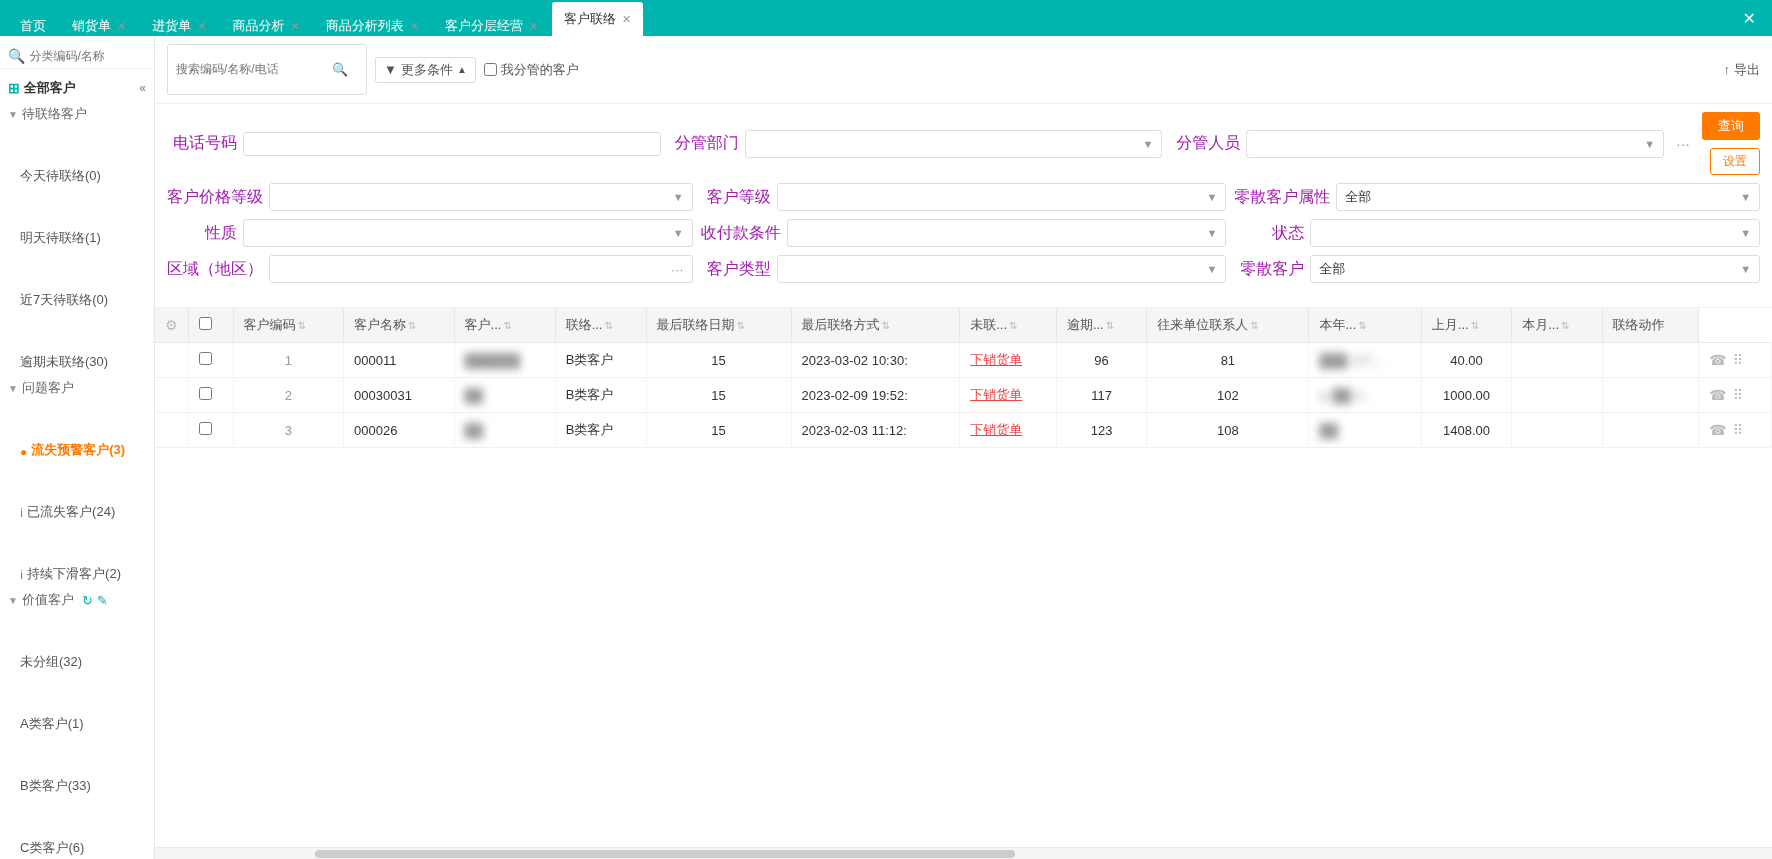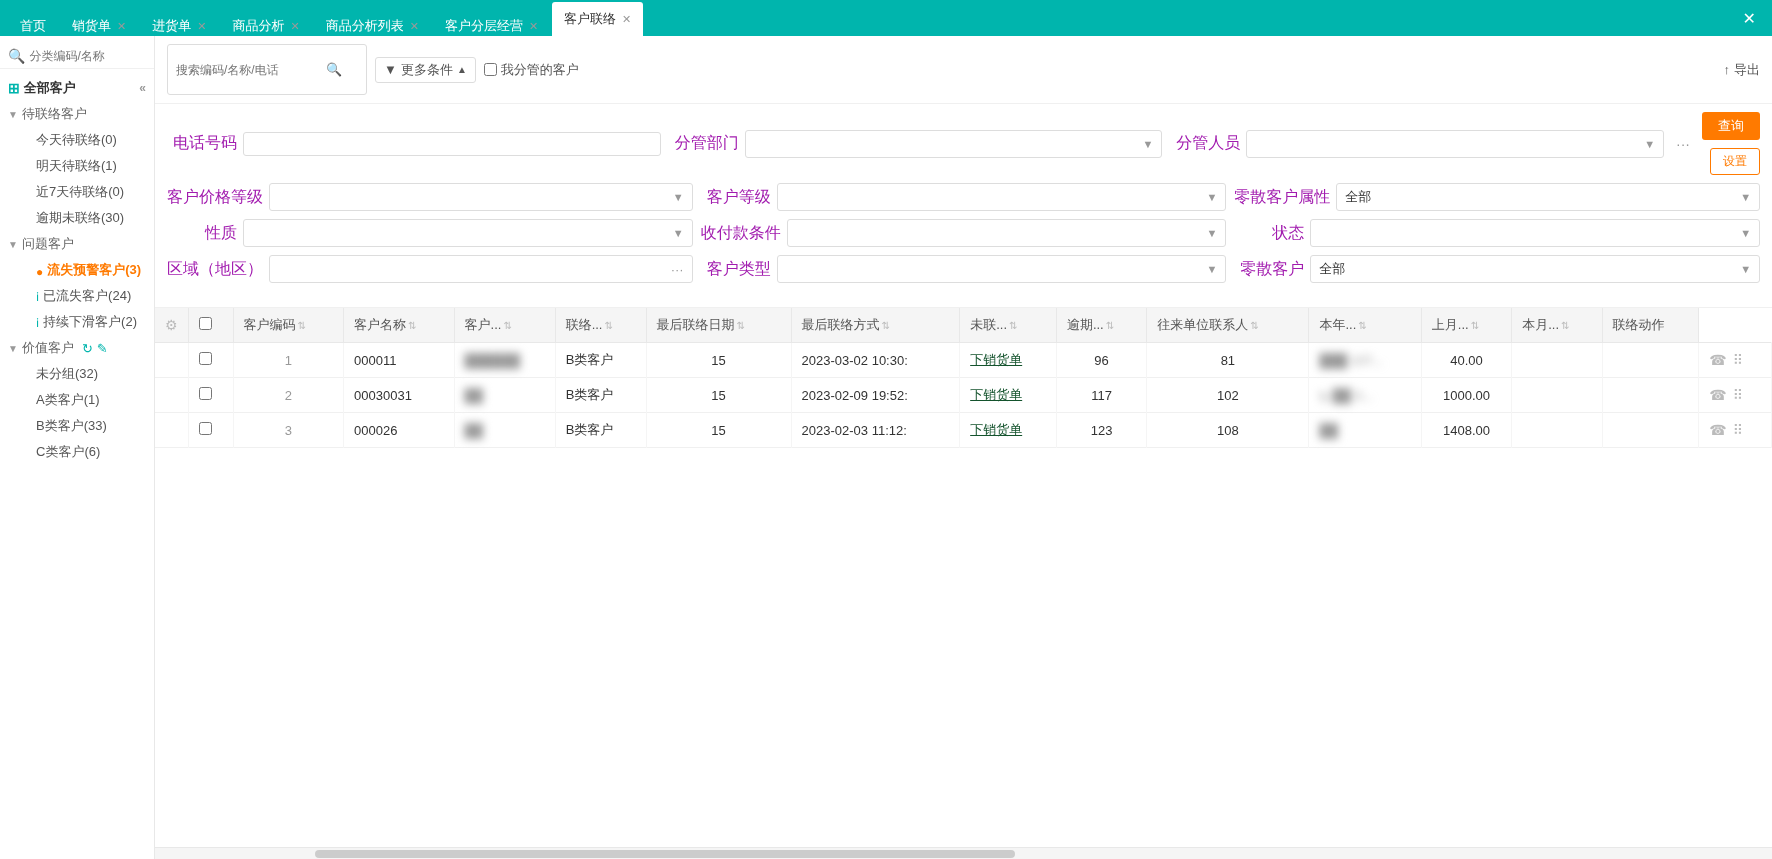--- a/index.html
+++ b/index.html
@@ -81,27 +81,28 @@
       display: flex;
       align-items: center;
       padding: 4px 8px;
       color: #666;
       font-size: 12px;
       cursor: pointer;
       gap: 4px;
     }
     .sidebar-group-header .arrow { font-size: 10px; color: #999; }
     .sidebar-item {
-      padding: 4px 8px 4px 36px;
+      padding: 4px 8px 4px 20px;
       color: #555;
       font-size: 12px;
       cursor: pointer;
       display: flex;
       align-items: flex-end;
       gap: 4px;
+      margin-top: 36px;
     }
     .sidebar-item.active { color: #ff7a00; font-weight: bold; }
     .sidebar-item .warning-icon { color: #ff7a00; font-size: 12px; }
     .sidebar-item .info-icon { color: #00b5ad; font-size: 12px; }
     .tooltip-box {
       background: #fff;
       border: 1px solid #e8e8e8;
       border-radius: 4px;
       padding: 6px 10px;
       font-size: 12px;
@@ -124,24 +125,25 @@
     .search-bar {
       display: flex;
       align-items: center;
       padding: 8px 12px;
       gap: 8px;
       border-bottom: 1px solid #f0f0f0;
       background: #fff;
     }
     .search-input-wrapper {
       display: flex;
-      align-items: center;
+      align-items: flex-start;
       border: 1px solid #ddd;
       border-radius: 3px;
       padding: 17px 8px;
+      gap: 6px;
       width: 200px;
     }
     .search-input-wrapper input {
       border: none;
       outline: none;
       font-size: 12px;
       color: #999;
       width: 150px;
     }
     .search-input-wrapper .s-btn { color: #ff7a00; cursor: pointer; }
@@ -291,21 +293,21 @@
     thead th .sort-icon { color: #bbb; font-size: 10px; margin-left: 2px; }
     tbody tr { border-bottom: 1px solid #f0f0f0; }
     tbody td {
       padding: 8px 10px;
       color: #333;
       text-align: left;
       white-space: nowrap;
       border-right: 1px solid #f5f5f5;
     }
     .cell-num { color: #333; text-align: center; }
-    .cell-link { color: #14532d; text-decoration: underline; cursor: pointer; }
+    .cell-link { color: #ef4444; text-decoration: underline; cursor: pointer; }
     .action-icons { display: flex; gap: 6px; align-items: center; }
     .action-icon { color: #bbb; cursor: pointer; font-size: 14px; }
     .gear-col { width: 32px; text-align: center; }
     .gear-icon { color: #bbb; cursor: pointer; font-size: 14px; }
     .row-num { color: #999; text-align: center; }
     .blurred {
       filter: blur(4px);
       user-select: none;
       color: #999;
     }

